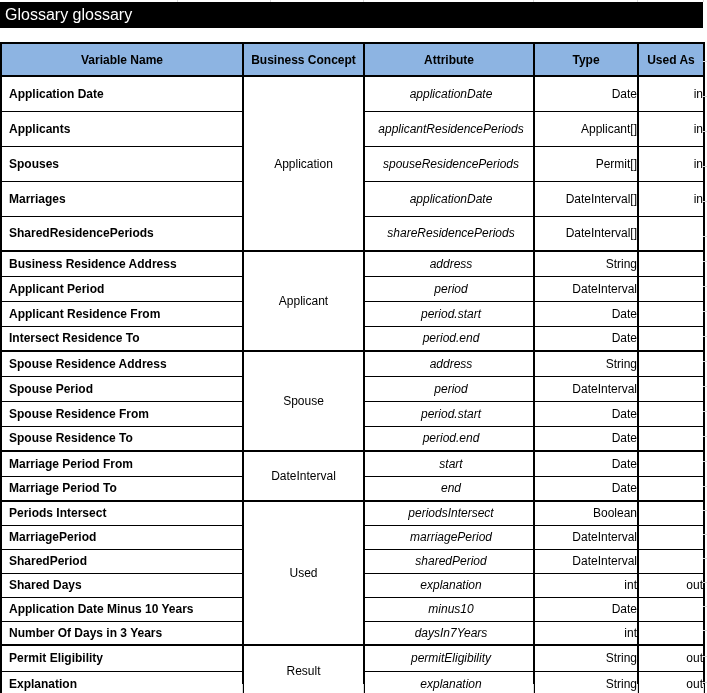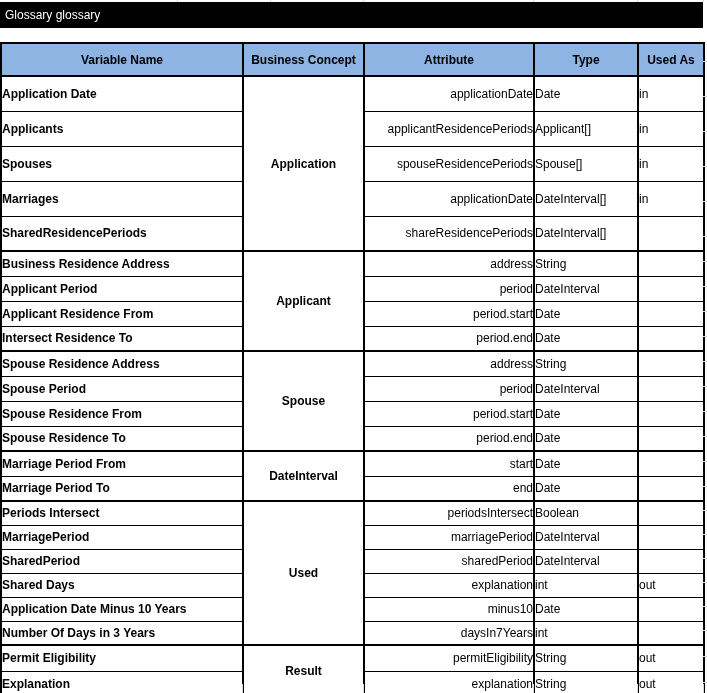--- a/index.html
+++ b/index.html
@@ -11,21 +11,21 @@
     overflow: hidden;
   }
   #sheet { position: absolute; inset: 0; background: #ffffff; }
   .gridline { position: absolute; background: var(--gridline, #d9d9d9); }
 
   #titlebar {
     position: absolute; left: 0; top: 2px;
     width: 703px; height: 26px;
     background: var(--title-bg, #000);
     color: var(--title-fg, #fff);
-    font-size: 12px;
+    font-size: 16px;
     display: flex; align-items: center;
     padding-left: 5px; box-sizing: border-box;
   }
 
   table {
     position: absolute; left: 0; top: 42px;
     border-collapse: collapse; table-layout: fixed;
     border: 2px solid var(--border, #000);
   }
   th, td {
@@ -41,24 +41,24 @@
     border: 2px solid var(--border, #000);
   }
   td {
     border-left: 2px solid var(--border, #000);
     border-right: 2px solid var(--border, #000);
     border-bottom: 1px solid var(--border, #000);
     vertical-align: middle;
     background: #fff;
   }
   tr.last td { border-bottom: 2px solid var(--border, #000); }
-  td.v { font-weight: bold; text-align: left; padding-left: 0; }
-  td.c { font-weight: bold; text-align: center; border-bottom: 2px solid var(--border, #000); }
-  td.a { text-align: right; padding-left: 4px; }
-  td.t, td.u { text-align: left; }
+  td.v { font-weight: bold; text-align: left; padding-left: 7px; }
+  td.c { font-weight: normal; text-align: center; border-bottom: 2px solid var(--border, #000); }
+  td.a { text-align: center; padding-left: 4px; font-style: italic; }
+  td.t, td.u { text-align: right; }
 
   tr.g0 td { height: 35px; }
   tr.g1 td, tr.g2 td, tr.g3 td { height: 25px; }
   tr.g4 td { height: 24px; }
   tr.g5 td { height: 26px; }
 </style>
 </head>
 <body>
 
 <div id="sheet">
@@ -94,21 +94,21 @@
         </tr>
         <tr class="g0">
           <td class="v">Applicants</td>
           <td class="a">applicantResidencePeriods</td>
           <td class="t">Applicant[]</td>
           <td class="u">in</td>
         </tr>
         <tr class="g0">
           <td class="v">Spouses</td>
           <td class="a">spouseResidencePeriods</td>
-          <td class="t">Spouse[]</td>
+          <td class="t">Permit[]</td>
           <td class="u">in</td>
         </tr>
         <tr class="g0">
           <td class="v">Marriages</td>
           <td class="a">applicationDate</td>
           <td class="t">DateInterval[]</td>
           <td class="u">in</td>
         </tr>
         <tr class="g0 last">
           <td class="v">SharedResidencePeriods</td>

